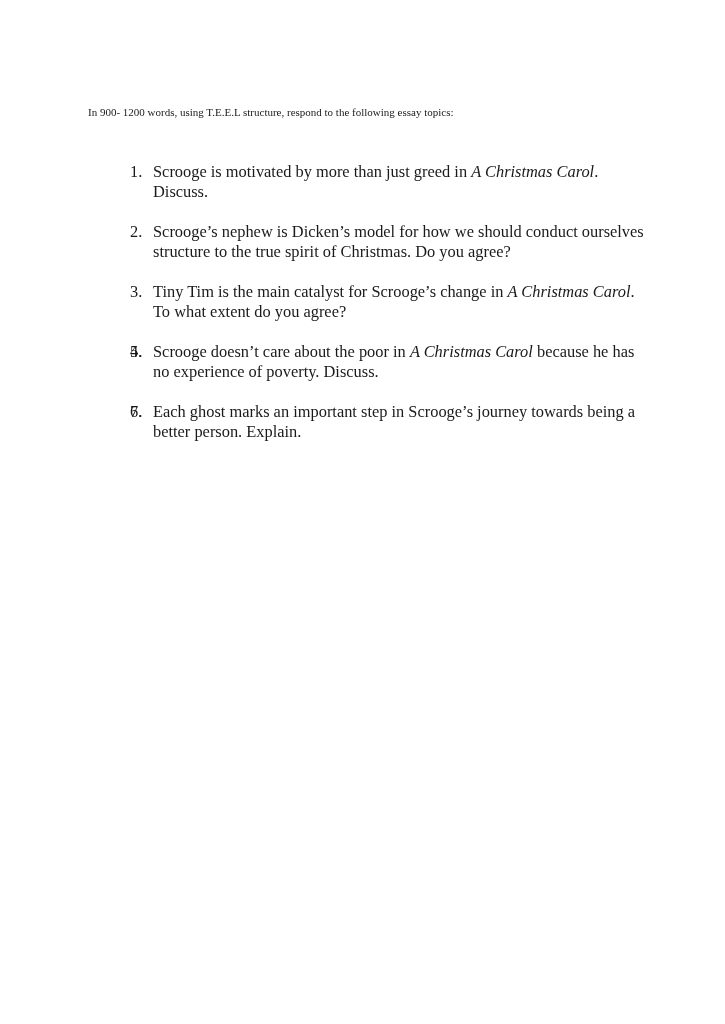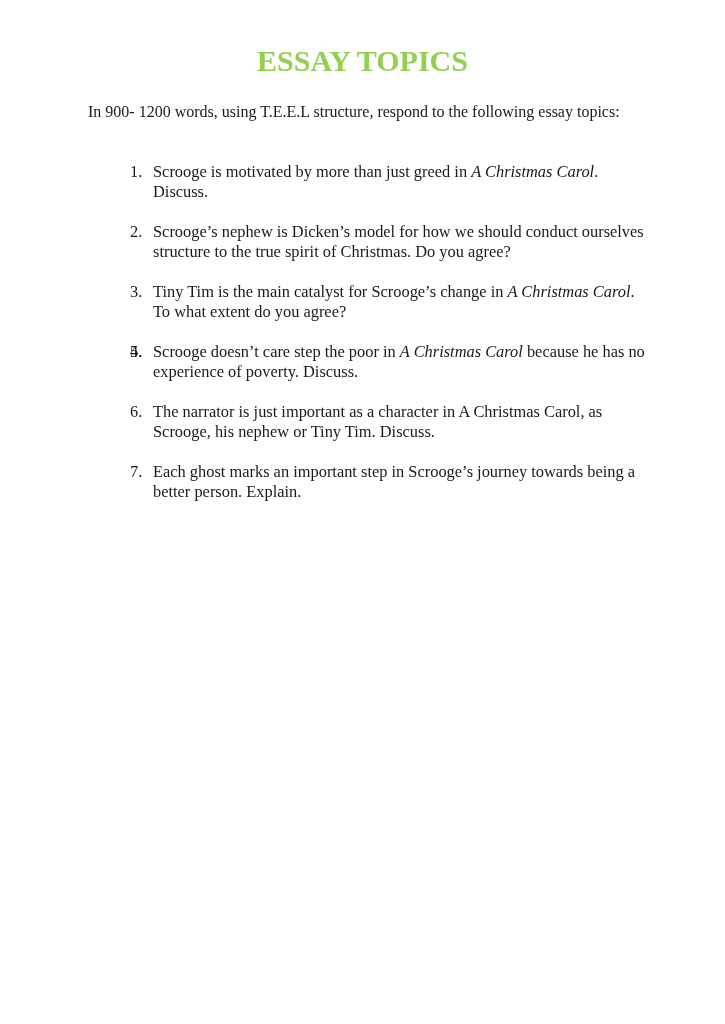--- a/index.html
+++ b/index.html
@@ -34,21 +34,21 @@
       letter-spacing: 0px;
       line-height: 38px;
       margin: 0;
     }
     .intro {
       position: absolute;
       left: 88px;
       top: 102px;
       width: 560px;
       font-family: "Liberation Serif", "DejaVu Serif", serif;
-      font-size: 16px;
+      font-size: 11px;
       line-height: 20px;
       margin: 0;
     }
     .topics {
       position: absolute;
       left: 130px;
       top: 162px;
       width: 520px;
       margin: 0;
       padding: 0;
@@ -68,21 +68,20 @@
       top: 0;
     }
     .topic-text em {
       font-style: italic;
     }
   </style>
 </head>
 <body>
 
 <div class="page">
-  <h1 class="title" style="color: rgb(146, 208, 80);">ESSAY TOPICS</h1>
   <p class="intro">In 900- 1200 words, using T.E.E.L structure, respond to the following essay topics:</p>
 
   <ol class="topics">
     <li class="topic">
       <span class="topic-num">1.</span>
       <span class="topic-text">
         <span>Scrooge is motivated by more than just greed in </span><em>A Christmas Carol</em><span>. Discuss.</span>
       </span>
     </li>
     <li class="topic">
@@ -96,28 +95,25 @@
       <span class="topic-text">
         <span>Tiny Tim is the main catalyst for Scrooge’s change in </span><em>A Christmas Carol</em><span>. To what extent do you agree?</span>
       </span>
     </li>
     <li class="topic">
       <span class="topic-num">4.</span>
     </li>
     <li class="topic">
       <span class="topic-num">5.</span>
       <span class="topic-text">
-        <span>Scrooge doesn’t care step the poor in </span><em>A Christmas Carol</em><span> because he has no experience of poverty. Discuss.</span>
+        <span>Scrooge doesn’t care about the poor in </span><em>A Christmas Carol</em><span> because he has no experience of poverty. Discuss.</span>
       </span>
     </li>
     <li class="topic">
       <span class="topic-num">6.</span>
-      <span class="topic-text">
-        <span>The narrator is just important as a character in A Christmas Carol, as Scrooge, his nephew or Tiny Tim. Discuss.</span>
-      </span>
     </li>
     <li class="topic">
       <span class="topic-num">7.</span>
       <span class="topic-text">
         <span>Each ghost marks an important step in Scrooge’s journey towards being a better person. Explain.</span>
       </span>
     </li>
   </ol>
 </div>
 

